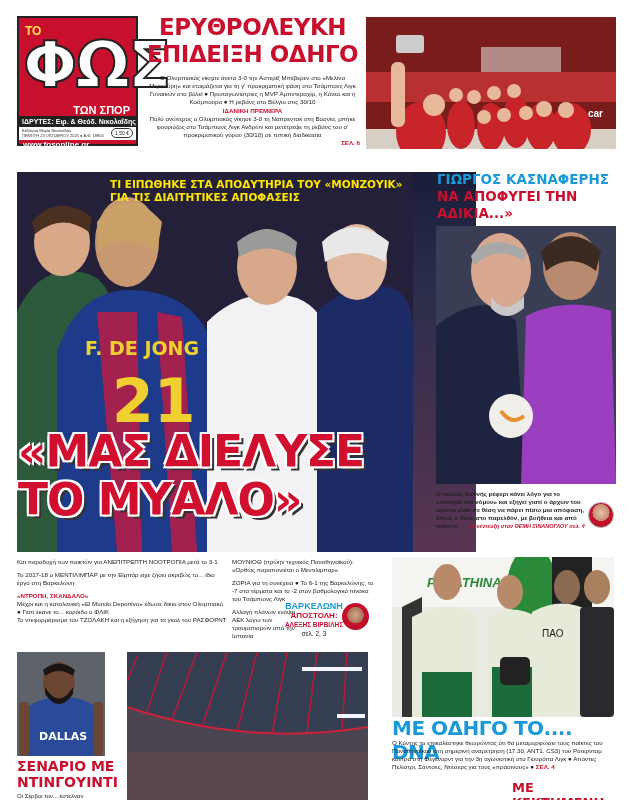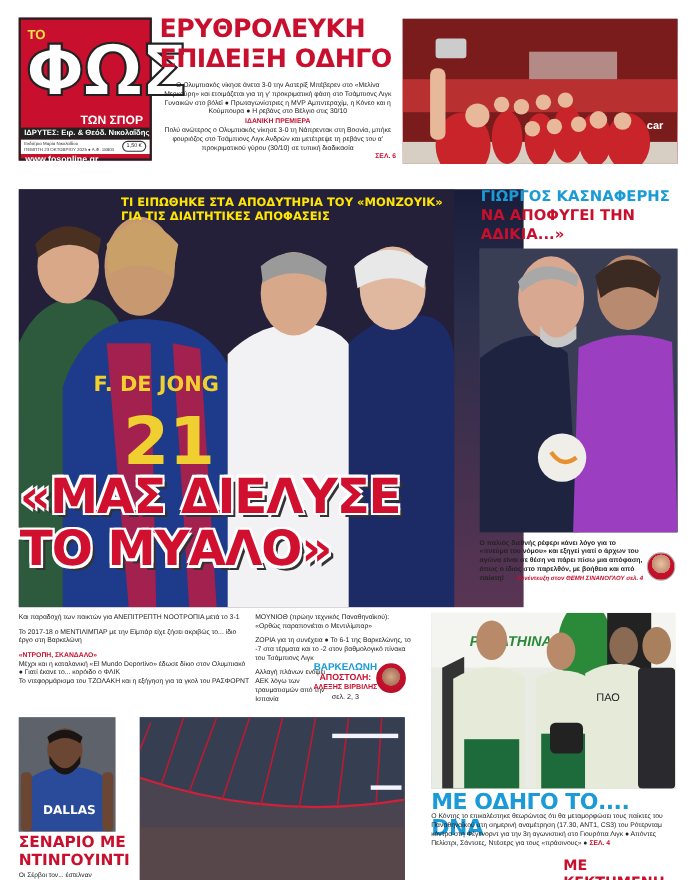--- a/index.html
+++ b/index.html
@@ -7,21 +7,21 @@
 .abs{position:absolute}
 
 #logo{left:17px;top:16px;width:121px;height:130px;background:#c8102e;border:2px solid #222}
 #logo .to{left:6px;top:6px;color:#fde047;font-size:12px;font-weight:bold}
 #logo .fos{left:4px;top:10px;width:110px;color:#fff;font-size:64px;font-weight:900;text-align:center;letter-spacing:-2px;font-family:"DejaVu Sans",sans-serif;-webkit-text-stroke:2px #222}
 #logo .sport{right:6px;top:86px;color:#fff;font-size:11px;font-weight:bold}
 #logo .founders{left:0;top:98px;width:117px;height:11px;background:#222;color:#fff;font-size:7px;font-weight:bold;padding-left:3px;line-height:11px;white-space:nowrap}
 #logo .info{left:0;top:109px;width:117px;height:13px;background:#fff;font-size:4px;padding:1px 3px;line-height:5px;color:#333}
 #logo .price{right:3px;top:110px;border:1px solid #333;border-radius:6px;font-size:5px;padding:1px 3px;background:#fff}
 #logo .url{left:4px;top:122px;color:#fff;font-size:8px;font-weight:bold}
-#headline1{left:145px;top:14px;width:215px;color:#c8102e;font-size:23px;font-weight:900;line-height:27px;font-family:"DejaVu Sans",sans-serif;letter-spacing:-0.5px}
+#headline1{left:145px;top:14px;width:215px;color:#c8102e;font-size:23px;font-weight:900;text-align:center;line-height:27px;font-family:"DejaVu Sans",sans-serif;letter-spacing:-0.5px}
 #story1{left:145px;top:74px;width:215px;font-size:6.2px;line-height:8px;text-align:center;color:#222}
 #story1 .sub{color:#c8102e;font-weight:bold;margin-top:1px}
 #story1 .pg{color:#c8102e;font-weight:bold;text-align:right}
 #photo-volley{left:366px;top:17px;width:250px;height:132px;background:linear-gradient(180deg,#5a1a1a 0%,#b72a2a 45%,#d23c3c 70%,#c9c2b8 100%);overflow:hidden}
 
 #main-photo{left:17px;top:172px;width:459px;height:380px;background:linear-gradient(180deg,#1a1d3a 0%,#2a2e4a 30%,#3c2f4d 55%,#5a3554 100%);overflow:hidden}
 #main-kicker{left:110px;top:178px;width:300px;color:#ffe600;font-size:10.5px;font-weight:900;text-align:left;line-height:13px;font-family:"DejaVu Sans",sans-serif}
 #main-headline{left:18px;top:428px;width:396px;color:#d0102e;font-size:44px;font-weight:900;text-align:left;line-height:48px;font-family:"DejaVu Sans",sans-serif;text-shadow:2px 2px 0 #fff,-2px -2px 0 #fff,2px -2px 0 #fff,-2px 2px 0 #fff,4px 4px 0 #333;letter-spacing:-1px}
 
 #kas-head{left:437px;top:171px;width:180px;font-size:13.5px;font-weight:900;line-height:17px;font-family:"DejaVu Sans",sans-serif}

